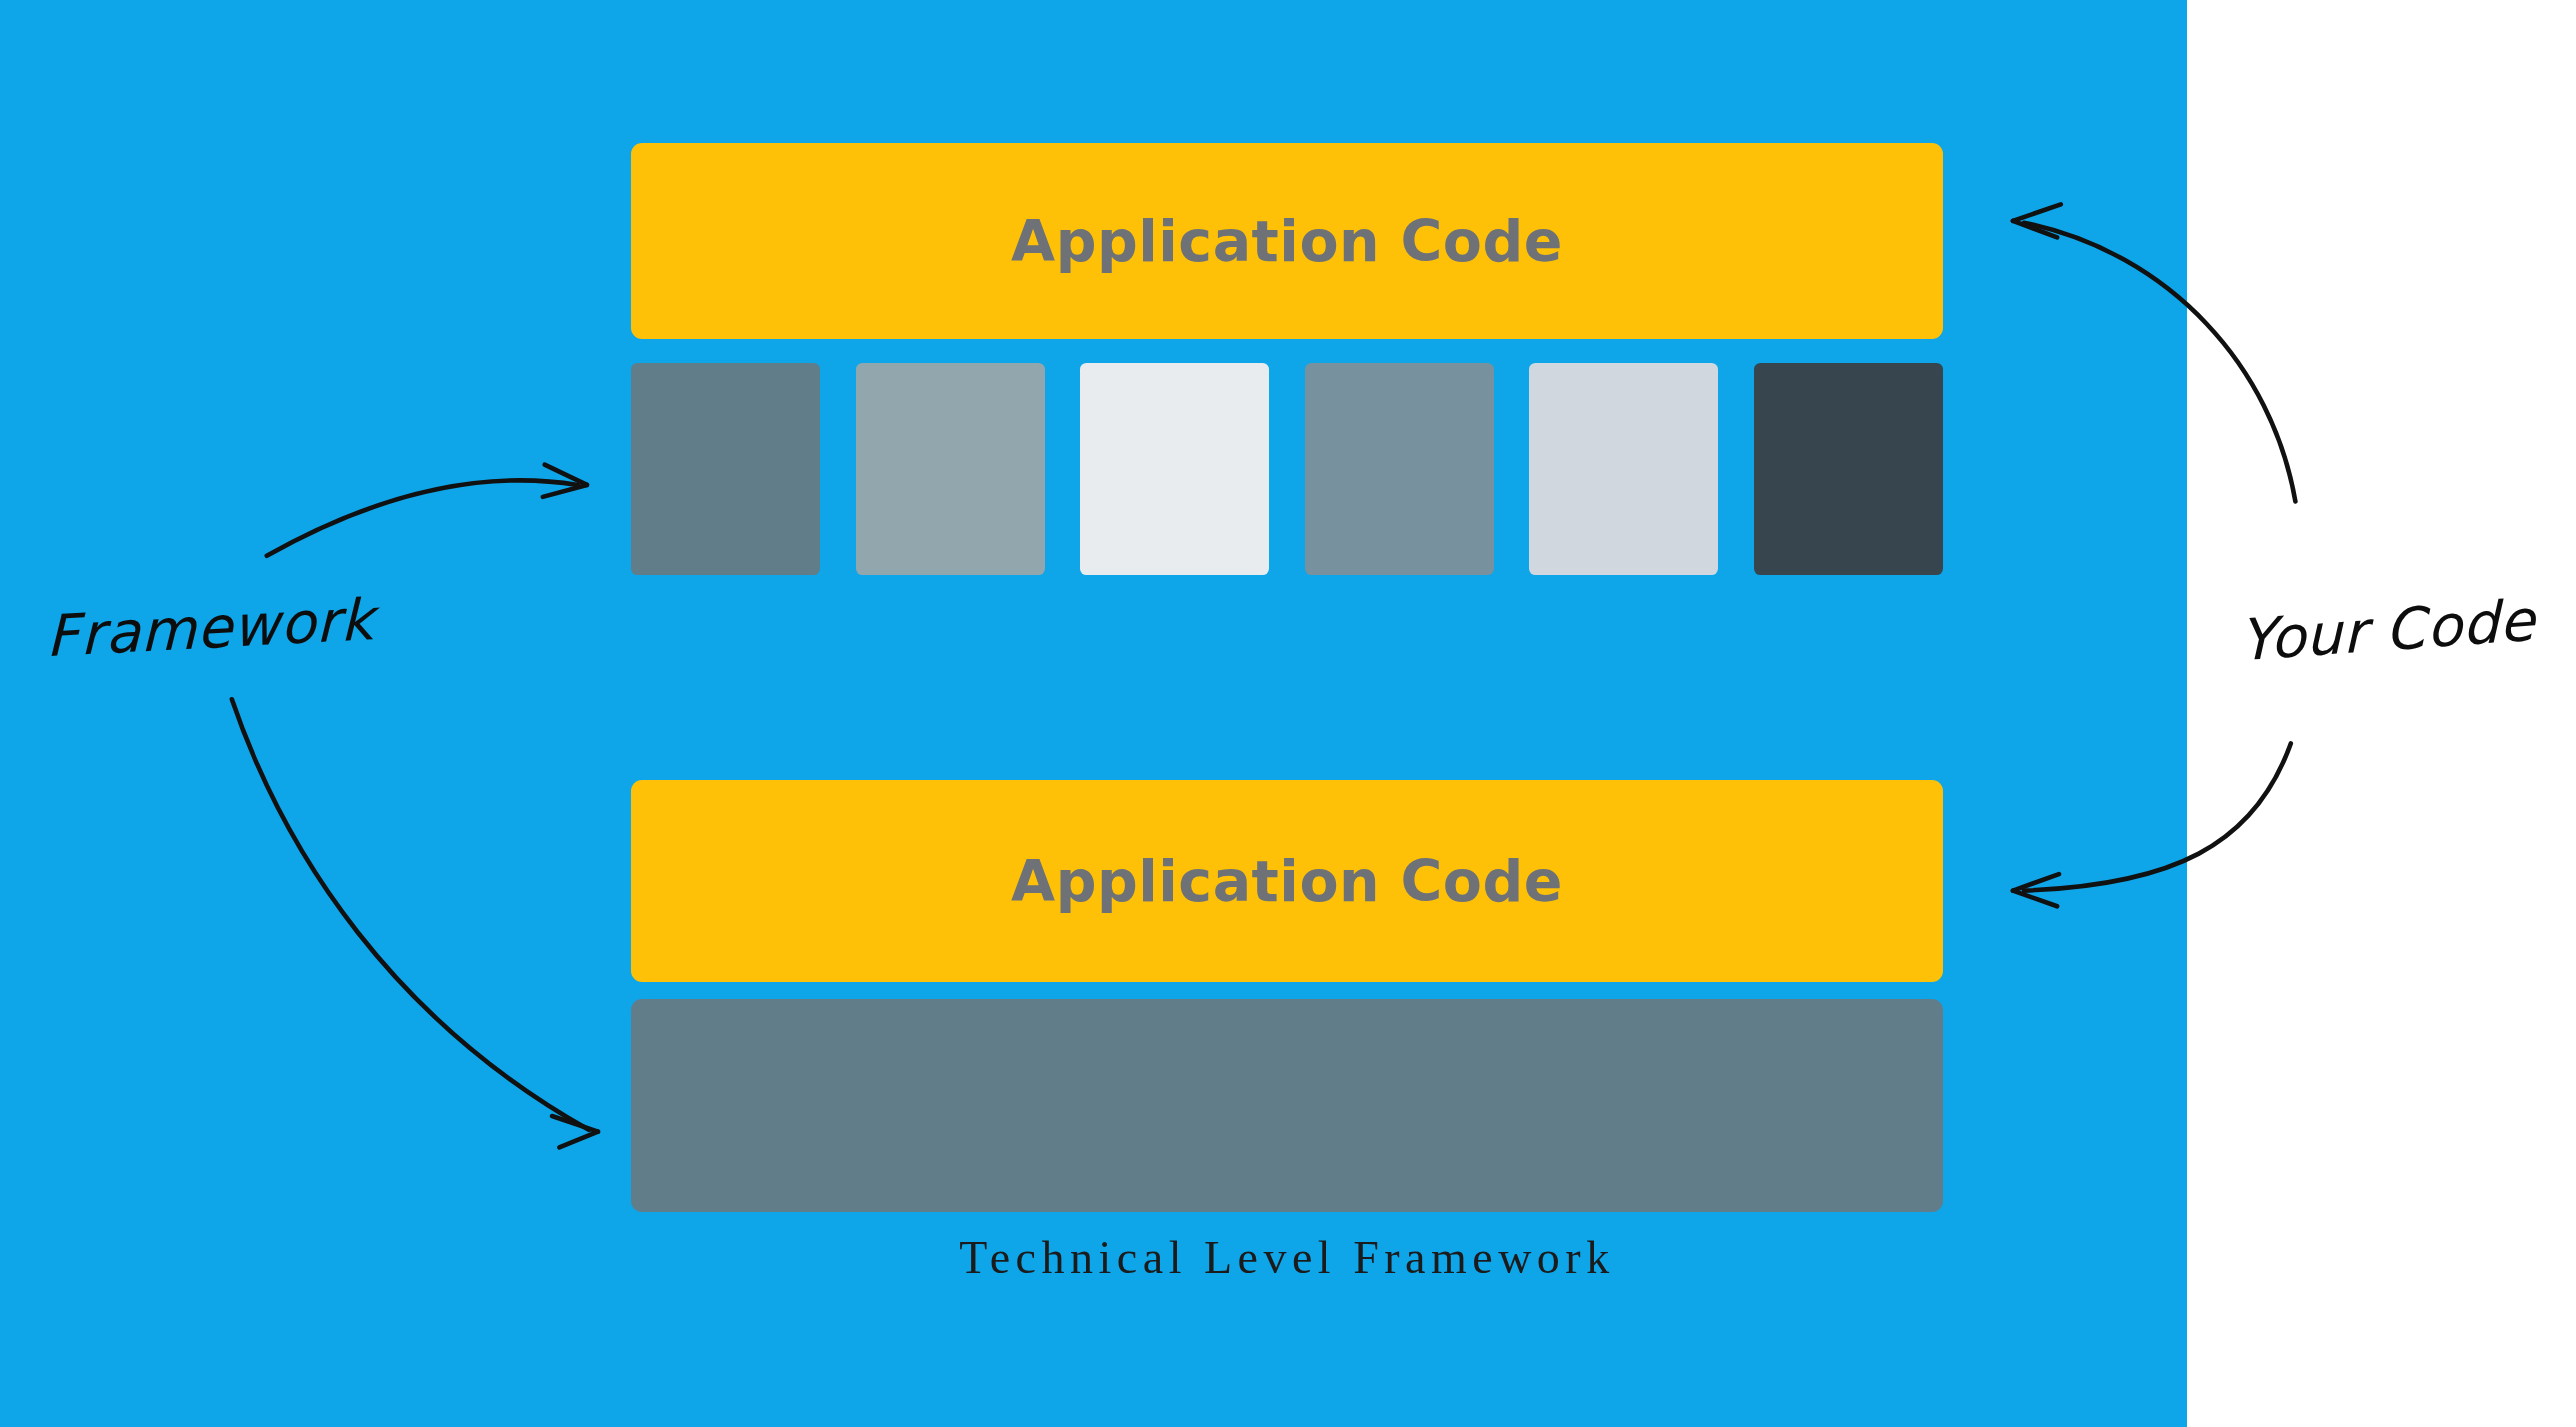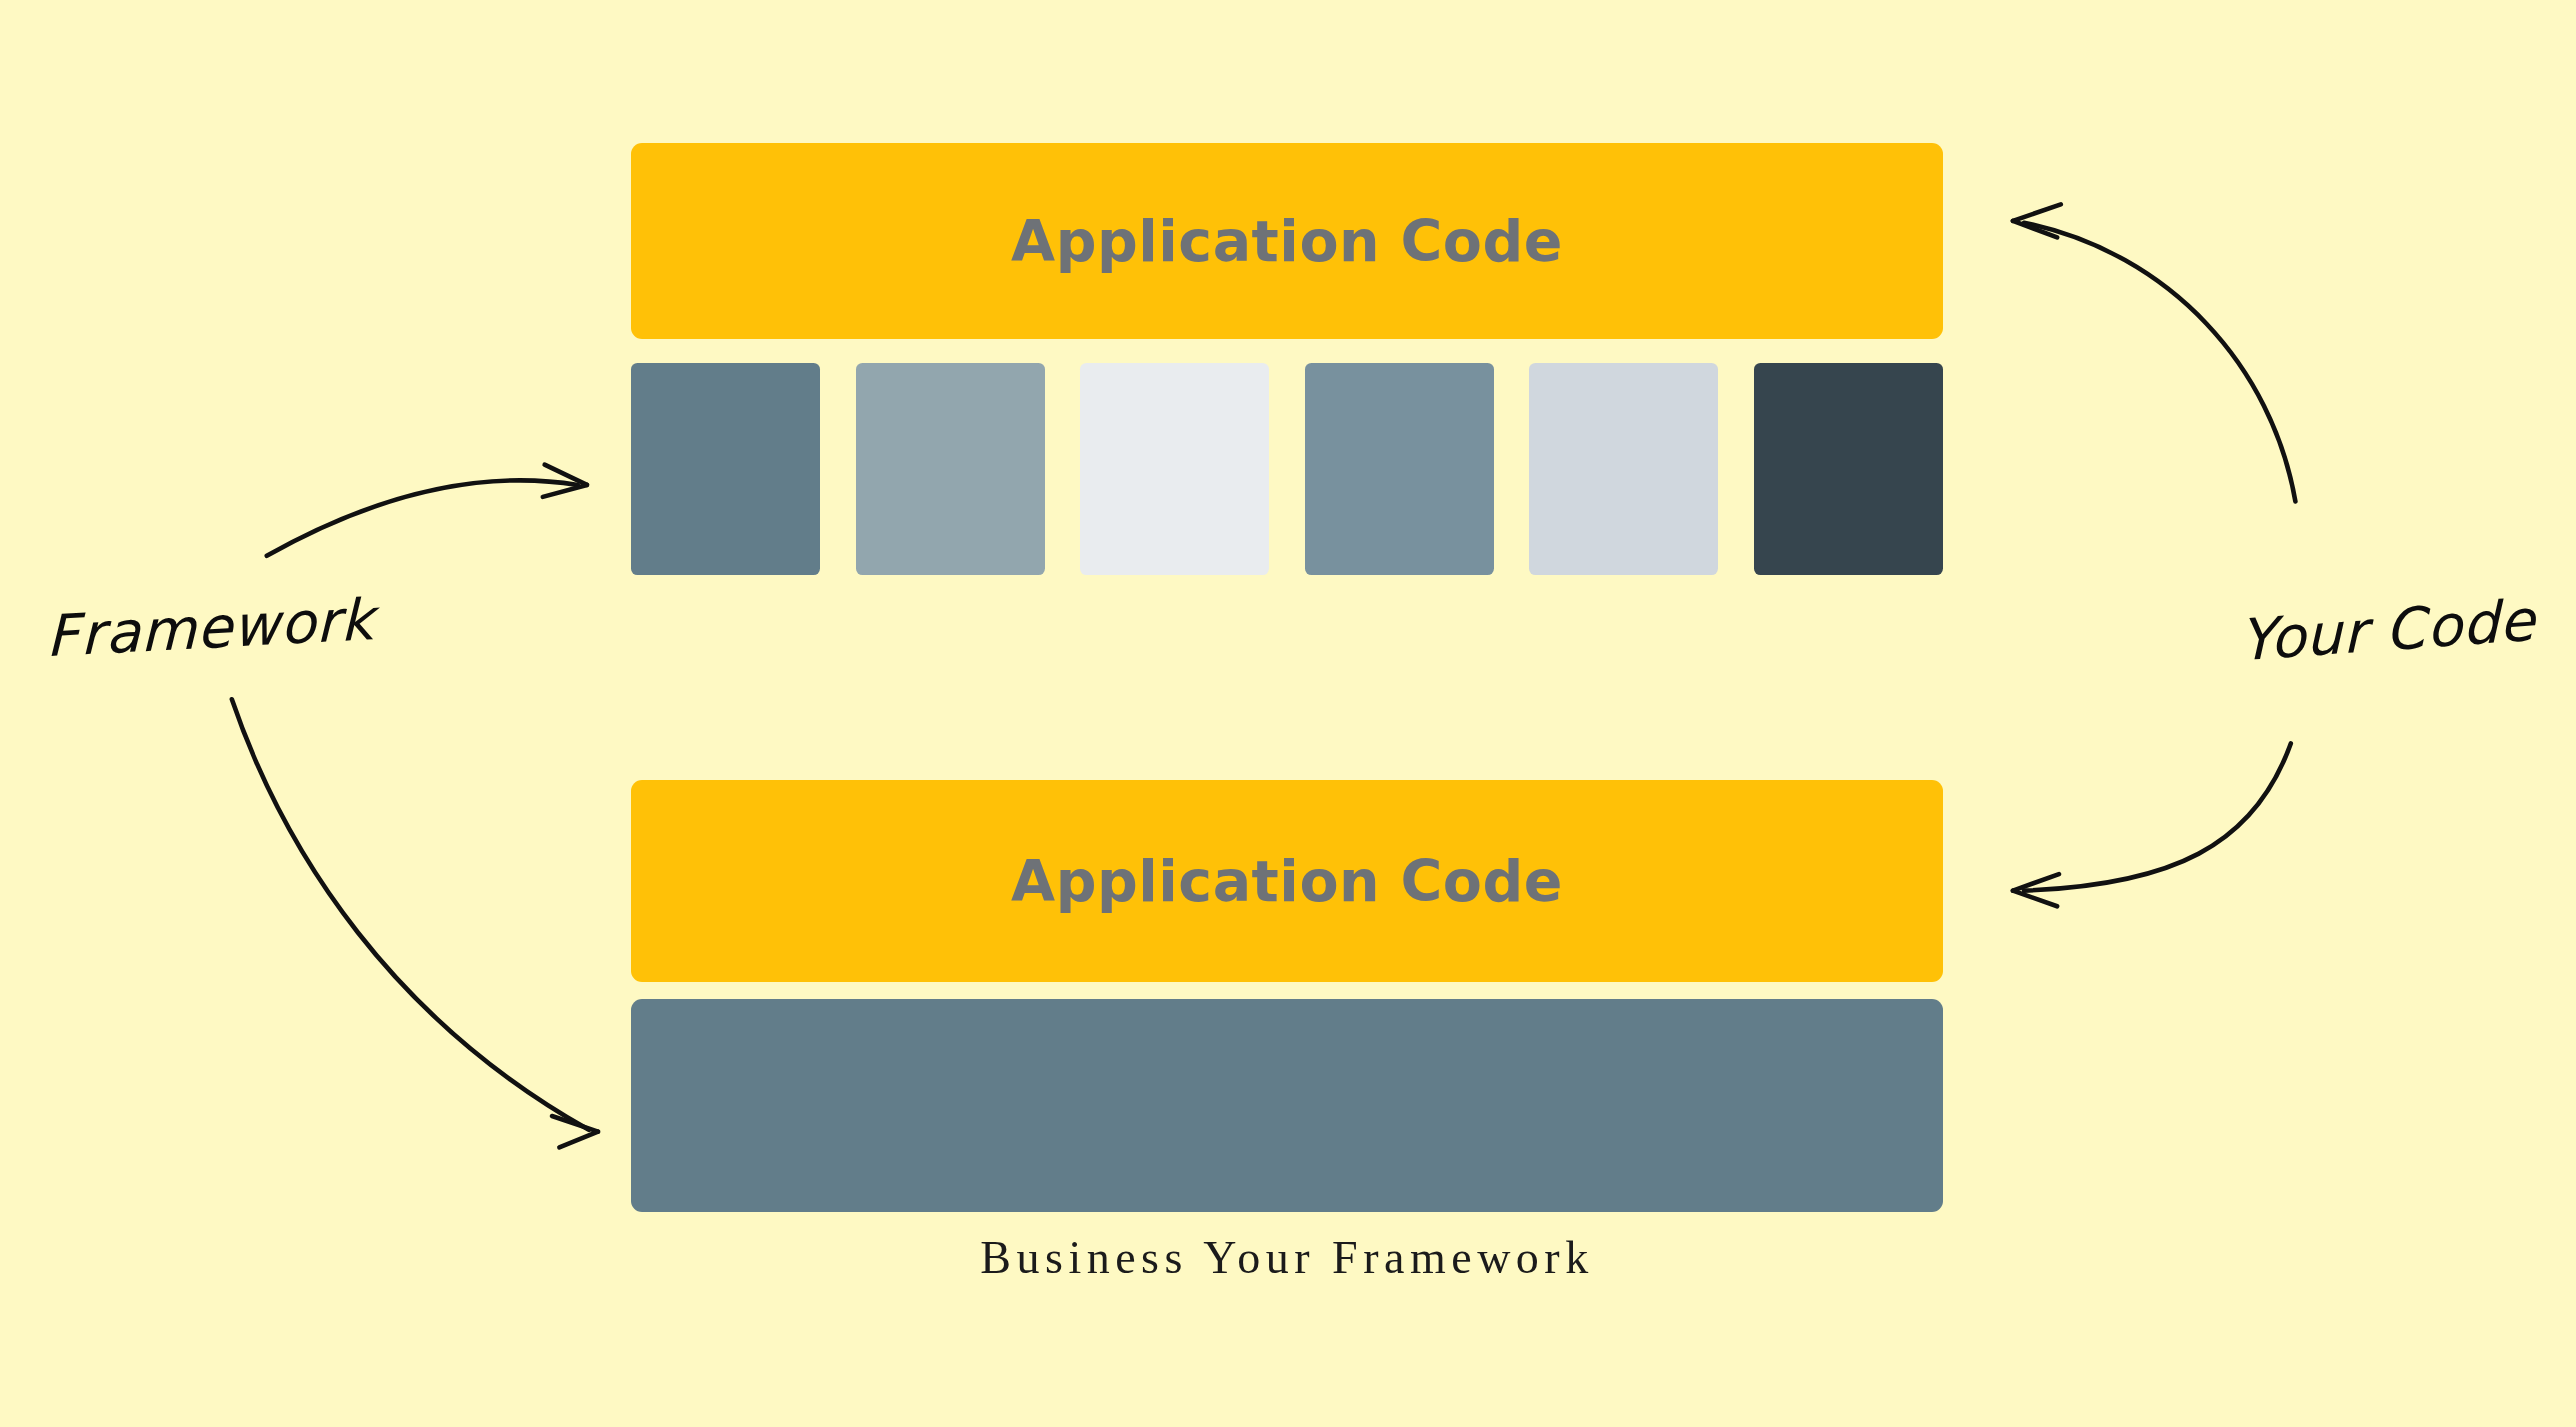--- a/index.html
+++ b/index.html
@@ -2,21 +2,21 @@
 <html style="font-size:14.7px"><head>
 <meta charset="utf-8">
 <style>
   html,body{margin:0;padding:0;}
   body{
     width:2576px;height:1428px;
     background:#ffffff;
     font-family:"Liberation Sans",sans-serif;
     overflow:hidden;
   }
-  #stage{position:relative;width:2576px;height:1428px;background:#fef9c3;}
+  #stage{position:relative;width:2187px;height:1428px;background:#0ea5e9;}
 
   .app-box{
     position:absolute;
     left:631px;width:1312px;
     border-radius:11px;
     display:flex;align-items:center;justify-content:center;
   }
   .app-box .app-label{
     font-family:"DejaVu Sans","Liberation Sans",sans-serif;
     font-weight:bold;
@@ -105,21 +105,21 @@
     <div class="swatch" style="background:#36454E;"></div>
   </div>
 
 
   <div id="app-box-bottom" class="app-box" style="background:#FFC107;">
     <span class="app-label" style="color: rgb(110, 114, 119);">Application Code</span>
   </div>
 
   <div id="business-bar" style="background:#627D8A;"></div>
 
-  <div id="caption-business" class="caption" style="color: rgb(27, 27, 27);">Business Your Framework</div>
+  <div id="caption-business" class="caption" style="color: rgb(27, 27, 27);">Technical Level Framework</div>
 
   <div id="label-framework" class="hand-label">Framework</div>
 
   <div id="label-your-code" class="hand-label">Your Code</div>
 
   <svg id="arrow-layer" viewBox="0 0 2800 1552">
 
     <g>
       <path class="arrow-path" d="M 290 604 C 395 545 510 508 628 527" style="stroke: rgb(17, 17, 17);"></path>
       <path class="arrow-path" d="M 638 527 L 592 505" style="stroke: rgb(17, 17, 17);"></path>

